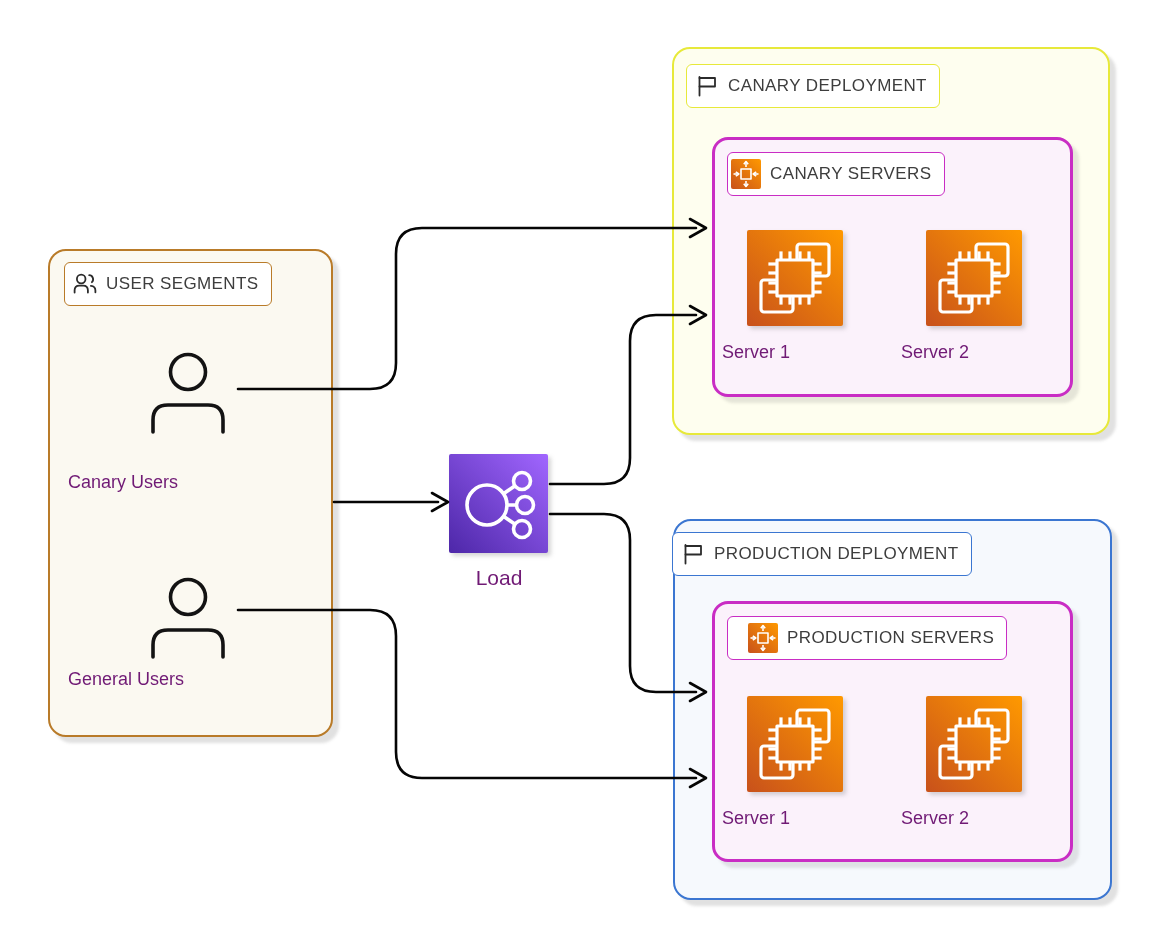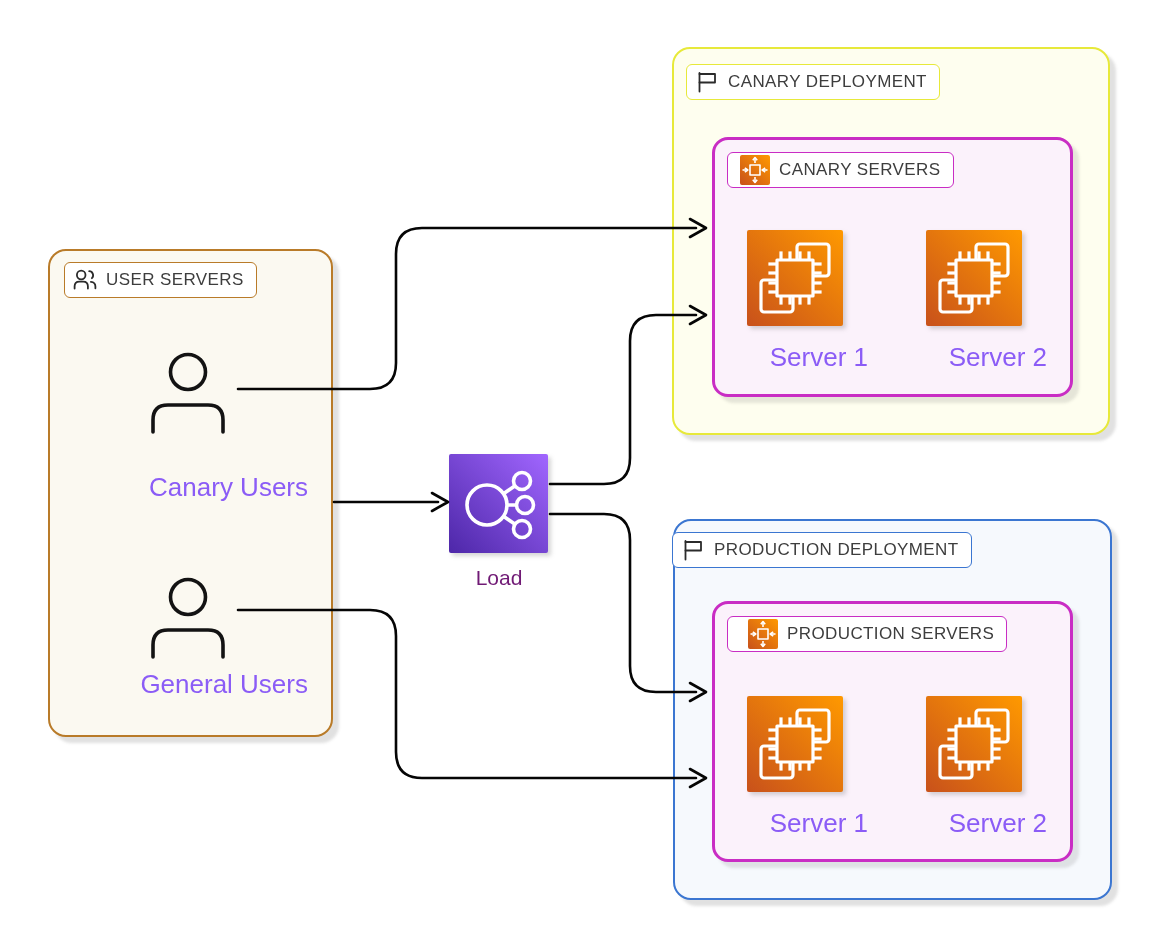--- a/index.html
+++ b/index.html
@@ -44,41 +44,41 @@
   }
   .box-canary-servers { left: 712px; top: 137px; width: 361px; height: 260px; }
   .box-production-servers { left: 712px; top: 601px; width: 361px; height: 261px; }
 
   
   .chip {
     position: absolute;
     display: inline-flex;
     align-items: center;
     gap: 9px;
-    height: 36px;
+    height: 44px;
     padding: 0 12px 0 8px;
     background: #ffffff;
     border-radius: 6px;
     font-size: 17px;
     letter-spacing: 0.4px;
     color: #3d3d3d;
     white-space: nowrap;
   }
   .chip-user-segments { left: 64px;  top: 262px; border: 1.6px solid #B97B29; }
   .chip-canary        { left: 686px; top: 64px;  border: 1.6px solid #E7E93A; }
-  .chip-canary-servers{ left: 727px; top: 152px; border: 1.6px solid #C92DC4; padding-left: 12px; }
+  .chip-canary-servers{ left: 727px; top: 152px; border: 1.6px solid #C92DC4; padding-left: 3px; }
   .chip-production    { left: 672px; top: 532px; border: 1.6px solid #3B76D1; }
   .chip-production-servers { left: 727px; top: 616px; border: 1.6px solid #C92DC4; padding-left: 20px; }
 
   
   .node-label {
     position: absolute;
-    text-align: right;
-    font-size: 26px;
-    color: #8b5cf6;
+    text-align: left;
+    font-size: 18px;
+    color: #701a75;
   }
 
   .icon-abs { position: absolute; }
   .shadowed { filter: drop-shadow(3px 3px 2px rgba(90,90,90,0.25)); }
 
   .lb-label {
     position: absolute;
     left: 420px; top: 562px; width: 158px;
     text-align: center;
     font-size: 21px;
@@ -110,21 +110,21 @@
     <span style="display:inline-flex;">
       <svg width="24" height="24" viewBox="0 0 24 24">
         <g fill="none" stroke="#2b2b2b" stroke-width="1.8" stroke-linecap="round">
           <circle cx="8.2" cy="7" r="4.3"></circle>
           <path d="M1.6,20.5 V18.3 Q1.6,13.6 6.3,13.6 H10.2 Q14.9,13.6 14.9,18.3 V20.5"></path>
           <path d="M16.2,3.2 A4.1,4.1 0 0 1 18.9,10.2"></path>
           <path d="M17.9,13.9 Q22.4,14.3 22.4,18.6 V20.3"></path>
         </g>
       </svg>
     </span>
-    <span>USER SERVERS</span>
+    <span>USER SEGMENTS</span>
   </div>
 
   <span class="icon-abs" style="left:150px; top:352px;">
     <svg width="76" height="82" viewBox="0 0 76 82">
       <g fill="none" stroke="#131313" stroke-width="3.6" stroke-linecap="round">
         <circle cx="38" cy="20" r="17.5"></circle>
         <path d="M3,80 V68 Q3,53 18,53 H58 Q73,53 73,68 V80"></path>
       </g>
     </svg>
   </span>

